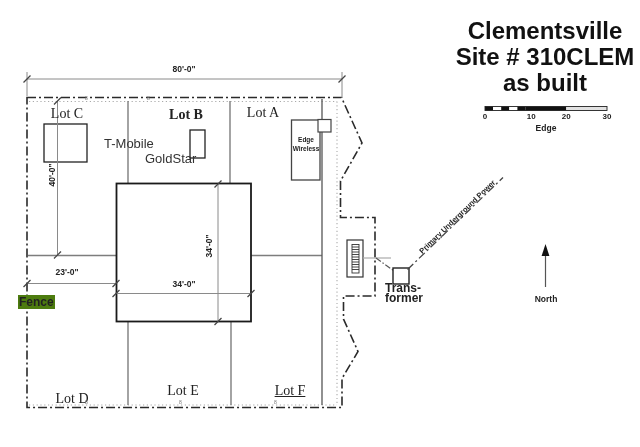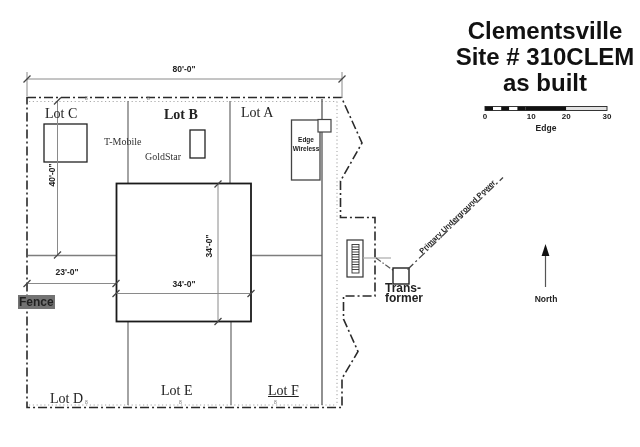--- a/index.html
+++ b/index.html
@@ -4,22 +4,22 @@
 <style>
   html,body{margin:0;padding:0;background:#fff;}
   #stage{
     position:relative;width:640px;height:447px;background:#ffffff;overflow:hidden;
     font-family:"Liberation Sans",sans-serif;color:#1a1a1a;
   }
   #plan-svg{position:absolute;left:0;top:0;}
   .lbl{position:absolute;white-space:nowrap;}
   .title-block{position:absolute;left:425px;top:18px;width:240px;text-align:center;
     font-weight:bold;font-size:24px;line-height:26px;letter-spacing:0px;color:#111;}
-  .lot-label{font-family:"Liberation Serif",serif;font-size:14px;color:#222;width:44px;}
-  .carrier{font-family:Liberation Serif, serif;font-size:10px;color:#333;}
+  .lot-label{font-family:"Liberation Serif",serif;font-size:14px;color:#222;width:44px;text-align:center;}
+  .carrier{font-family:Liberation Sans, sans-serif;font-size:13px;color:#333;}
   .dim{font-size:8.5px;font-weight:bold;color:#222;width:40px;text-align:center;}
   .small-bold{font-size:12px;font-weight:bold;color:#222;}
   .rot{transform:rotate(-90deg);transform-origin:center;}
   .edge-box-label{width:28px;text-align:center;font-size:6.5px;line-height:8.5px;font-weight:bold;color:#222;}
   .power-label{width:112px;height:11px;text-align:center;font-size:7.5px;font-weight:bold;color:#222;
     transform:rotate(-44deg);transform-origin:center;}
   .tick-num{width:20px;text-align:center;font-size:8px;font-weight:bold;color:#222;}
   .mark8{font-size:5px;color:#777;}
 </style>
 </head>
@@ -128,21 +128,21 @@
   <span class="lbl carrier" style="left:104px;top:136px;">T-Mobile</span>
   <span class="lbl carrier" style="left:145px;top:132px;margin-top:19px;">GoldStar</span>
   <div class="lbl edge-box-label" style="left:292px;top:136px;white-space:normal;">Edge Wireless</div>
 
   <span class="lbl dim" style="left:164px;top:64px;">80'-0"</span>
   <span class="lbl dim rot" style="left:32px;top:170px;">40'-0"</span>
   <span class="lbl dim" style="left:47px;top:267px;">23'-0"</span>
   <span class="lbl dim" style="left:164px;top:279px;">34'-0"</span>
   <span class="lbl dim rot" style="left:189px;top:241px;">34'-0"</span>
 
-  <span class="lbl small-bold" style="left:18px;top:295px;background:#737373;padding:0 1px;">Fence</span>
+  <span class="lbl small-bold" style="left:18px;top:295px;background:#4d7c0f;padding:0 1px;">Fence</span>
 
   <div class="lbl small-bold" style="left:385px;top:284px;line-height:9.5px;">
     <div>Trans-</div>
     <div>former</div>
   </div>
 
   <div class="lbl power-label" style="left:402px;top:212px;">Primary Underground Power</div>
 
   <span class="lbl mark8" style="left:85px;top:95px;">8</span>
   <span class="lbl mark8" style="left:147px;top:95px;">8</span>

